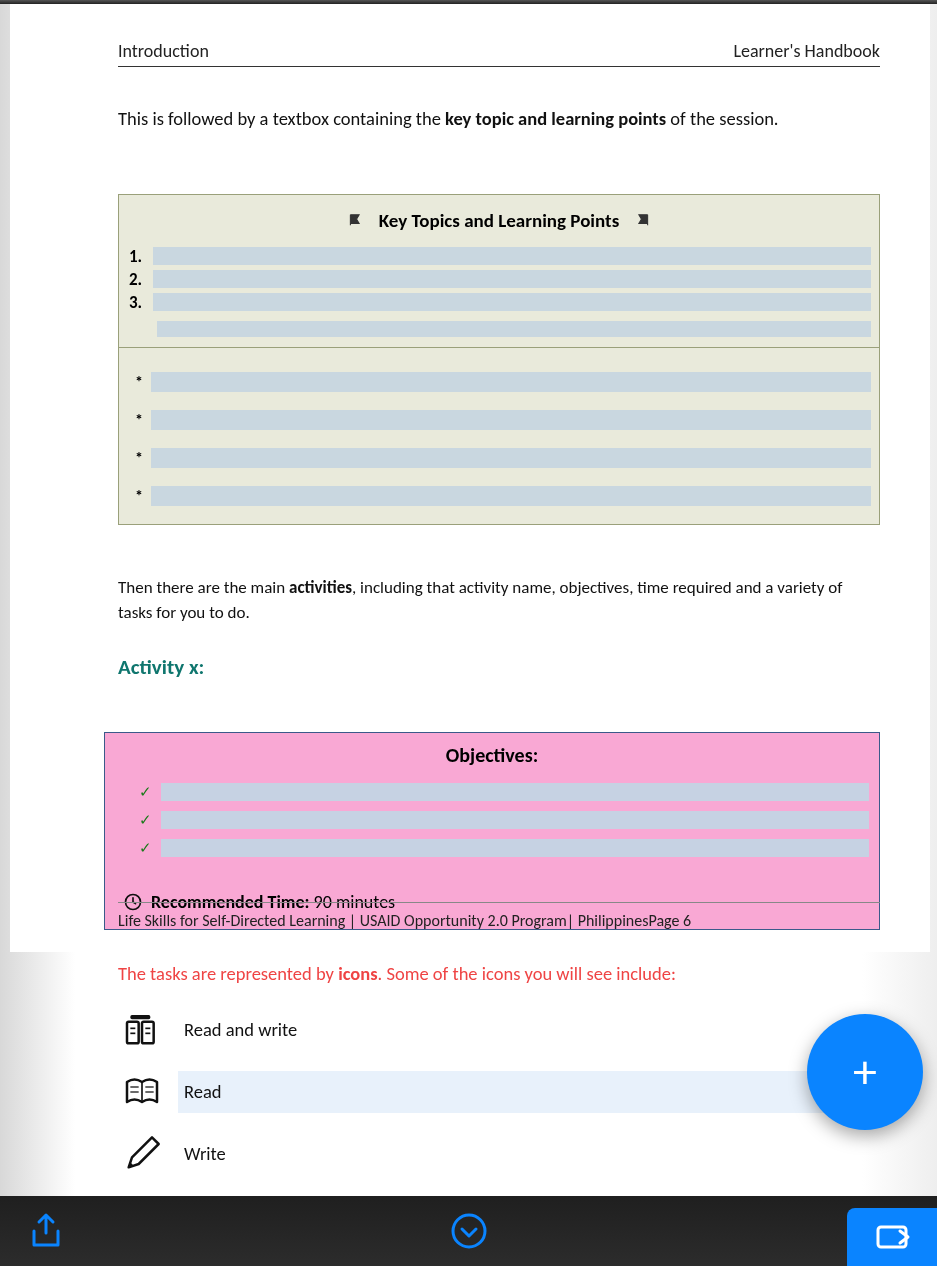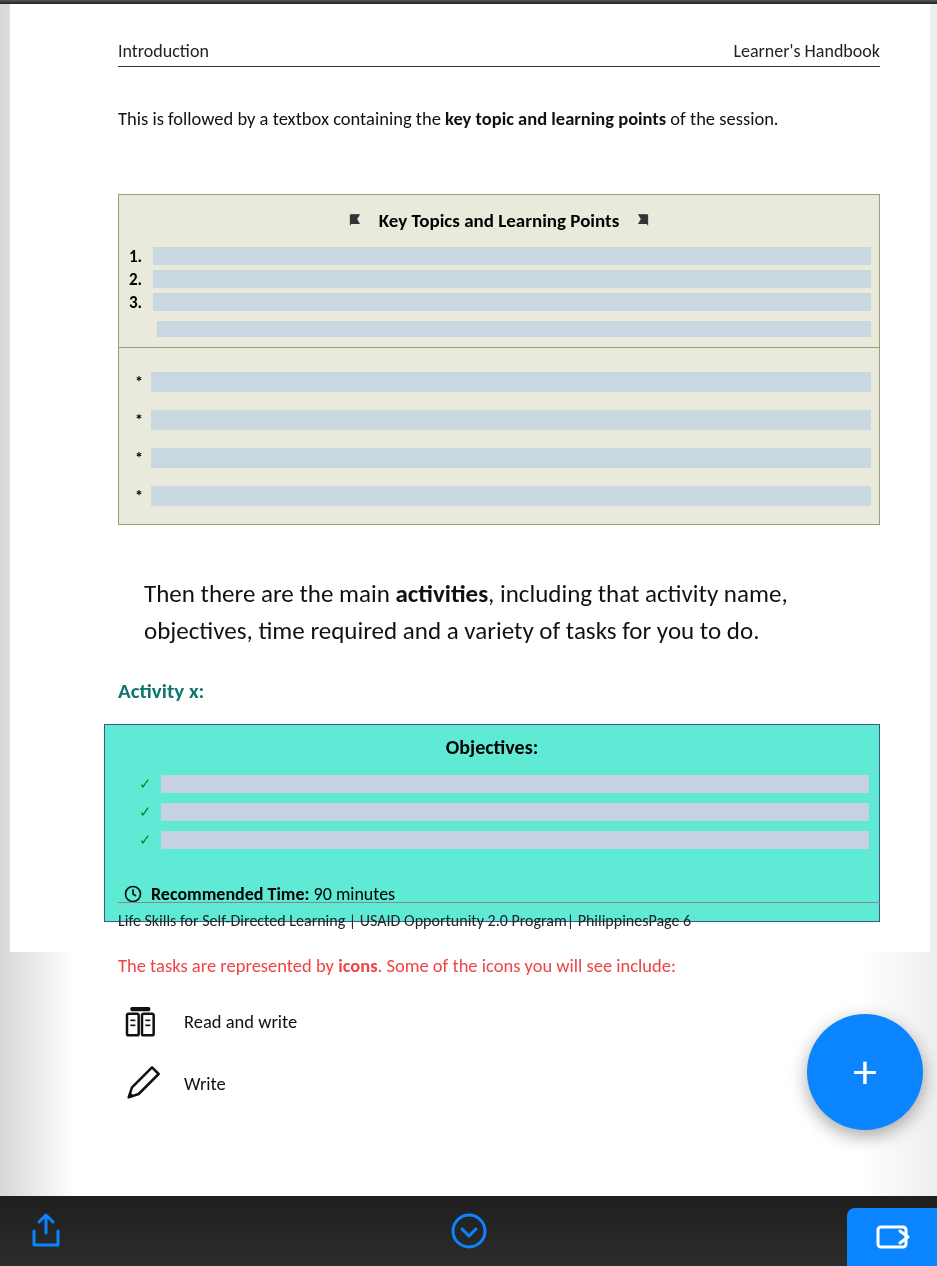--- a/index.html
+++ b/index.html
@@ -17,24 +17,24 @@
   .flag-icon { width:22px; height:14px; }
   .key-top { padding:4px 8px 10px 8px; border-bottom:1px solid #9aa07a;}
   .key-row { display:flex; align-items:center; margin:2px 0;}
   .key-num { width:26px; font-weight:700; font-size:17px; text-align:left; padding-left:2px;}
   .key-line { flex:1; height:18px; background:#c9d7e0;}
   .key-extra-line { height:16px; background:#c9d7e0; margin:8px 0 0 30px;}
   .key-bottom { padding:6px 8px 18px 8px;}
   .star-row { display:flex; align-items:center; margin:18px 0 0 0;}
   .star-row .star { width:24px; font-size:16px; text-align:center; font-weight:700;}
   .star-row .key-line { height:20px;}
-  .activities-para { margin-top:50px; font-size:25px; line-height:1.5; color:#111;margin-left:26px;}
+  .activities-para { margin-top:50px; font-size:17px; line-height:1.5; color:#111;}
   .activities-para .bold { font-weight:700;}
   .activity-heading { margin-top:28px; font-weight:700; font-size:21px; color:#0f766e;}
-  .obj-box { margin-top:20px; border:1.5px solid #3b5a8a; background:#5eead4; padding:0 0 6px 0; position:relative; left:-14px; width:calc(100% + 14px);}
+  .obj-box { margin-top:52px; border:1.5px solid #3b5a8a; background:#f9a8d4; padding:0 0 6px 0; position:relative; left:-14px; width:calc(100% + 14px);}
   .obj-title { text-align:center; font-weight:700; font-size:20px; padding:10px 0 12px 0;}
   .obj-rows { padding:0 10px 0 34px;}
   .obj-row { display:flex; align-items:center; margin:4px 0 10px 0;}
   .tick { width:22px; color:#1a7a1a; font-size:15px;}
   .obj-line { flex:1; height:18px; background:#c6d2e3;}
   .rec-time-row { display:flex; align-items:center; gap:8px; padding:24px 0 10px 18px; font-size:18px;}
   .rec-time-row .bold { font-weight:700;}
   .clock-icon { width:20px; height:20px;}
   .tasks-para { margin-top:32px; font-size:18.5px; color:#ef4444;}
   .tasks-para .bold { font-weight:700;}
@@ -155,20 +155,31 @@
               <rect x="6" y="14" width="14" height="26" rx="2" fill="none" stroke="#111" stroke-width="3"></rect>
               <rect x="24" y="14" width="14" height="26" rx="2" fill="none" stroke="#111" stroke-width="3"></rect>
               <line x1="10" y1="22" x2="16" y2="22" stroke="#111" stroke-width="2"></line>
               <line x1="10" y1="28" x2="16" y2="28" stroke="#111" stroke-width="2"></line>
               <line x1="28" y1="22" x2="34" y2="22" stroke="#111" stroke-width="2"></line>
               <line x1="28" y1="28" x2="34" y2="28" stroke="#111" stroke-width="2"></line>
               <rect x="10" y="6" width="24" height="5" rx="2" fill="#111"></rect>
             </svg>
             <span class="icon-label">Read and write</span>
           </div>
+          <div class="icon-item highlight">
+            <svg class="icon-svg" viewBox="0 0 48 48">
+              <path d="M6 12c6-4 12-4 18 0 6-4 12-4 18 0v24c-6-4-12-4-18 0-6-4-12-4-18 0z" fill="none" stroke="#111" stroke-width="3" stroke-linejoin="round"></path>
+              <line x1="24" y1="12" x2="24" y2="36" stroke="#111" stroke-width="2"></line>
+              <line x1="10" y1="18" x2="20" y2="18" stroke="#111" stroke-width="1.5"></line>
+              <line x1="10" y1="24" x2="20" y2="24" stroke="#111" stroke-width="1.5"></line>
+              <line x1="28" y1="18" x2="38" y2="18" stroke="#111" stroke-width="1.5"></line>
+              <line x1="28" y1="24" x2="38" y2="24" stroke="#111" stroke-width="1.5"></line>
+            </svg>
+            <span class="icon-label">Read</span>
+          </div>
           <div class="icon-item">
             <svg class="icon-svg" viewBox="0 0 48 48">
               <path d="M8 40l4-12L36 4l8 8-24 24z" fill="none" stroke="#111" stroke-width="3" stroke-linejoin="round"></path>
               <path d="M8 40l6-2-4-4z" fill="#111"></path>
             </svg>
             <span class="icon-label">Write</span>
           </div>
         </div>
 
       </div>

